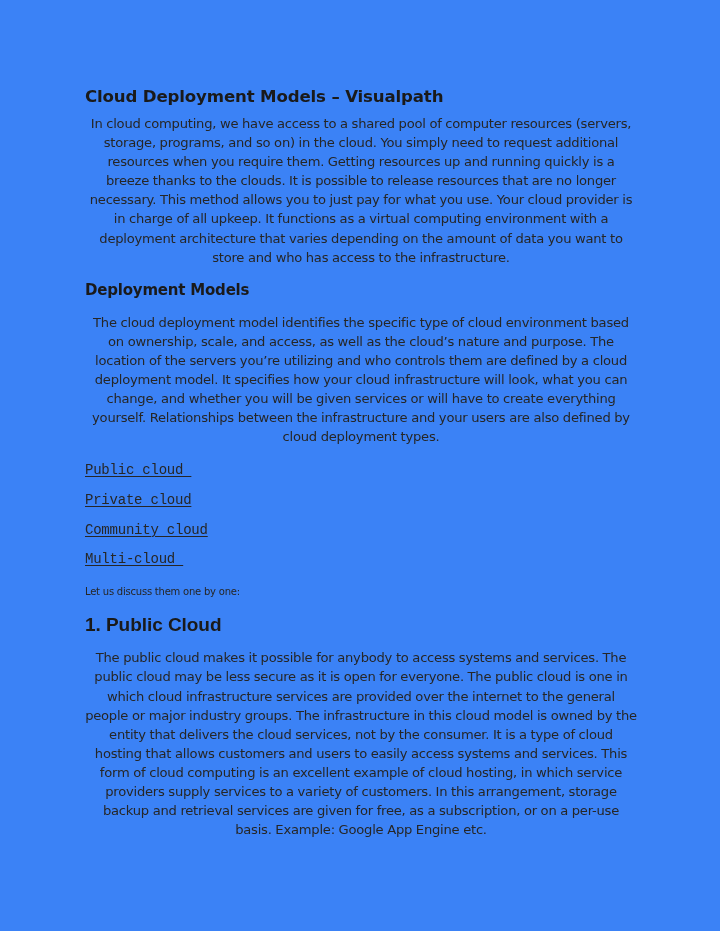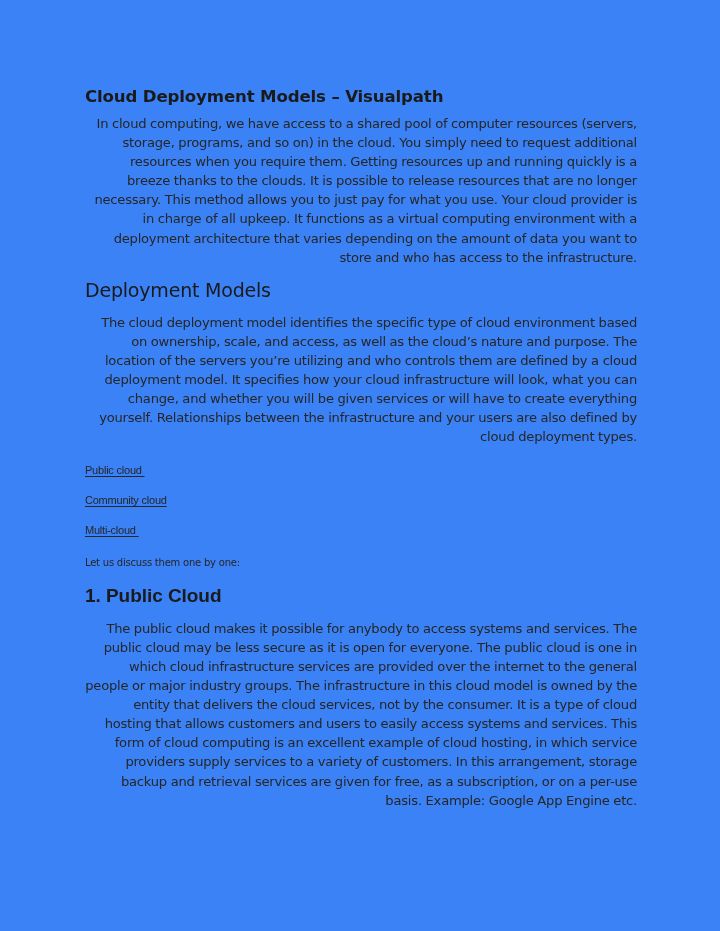--- a/index.html
+++ b/index.html
@@ -39,29 +39,29 @@
 
   
   .body-text {
     font-family: "DejaVu Sans", "Liberation Sans", sans-serif;
     font-size: 13.1px;
     font-weight: normal;
     color: #262626;
     line-height: 19.1px;
     letter-spacing: -0.22px;
     margin: 0 0 14px 0;
-    text-align: right;
+    text-align: center;
     word-spacing: -0.2px;
   }
 
   
   .section-heading {
     font-family: "DejaVu Sans", "Liberation Sans", sans-serif;
-    font-size: 19px;
-    font-weight: normal;
+    font-size: 15px;
+    font-weight: bold;
     color: #1a1a1a;
     line-height: 19px;
     letter-spacing: -0.2px;
     margin: 0 0 13px 0;
   }
 
   
   .numbered-heading {
     font-family: "Liberation Sans", "DejaVu Sans", sans-serif;
     font-size: 19px;
@@ -88,22 +88,22 @@
     margin: 0 0 13px 0;
     padding: 0;
   }
 
   .model-list li {
     margin: 0 0 9.5px 0;
     padding: 0;
   }
 
   .model-link {
-    font-family: Liberation Sans, sans-serif;
-    font-size: 11px;
+    font-family: Liberation Mono, monospace;
+    font-size: 14px;
     color: #262626;
     line-height: 19.1px;
     letter-spacing: -0.22px;
     text-decoration: underline;
     text-decoration-color: #262626;
     text-underline-offset: 2px;
     text-decoration-thickness: 1px;
     display: inline;
     white-space: pre;
     cursor: pointer;
@@ -132,20 +132,23 @@
     <h2 class="section-heading">Deployment Models</h2>
 
     <p class="body-text">The cloud deployment model identifies the specific type of cloud environment based on ownership, scale, and access, as well as the cloud’s nature and purpose. The location of the servers you’re utilizing and who controls them are defined by a cloud deployment model. It specifies how your cloud infrastructure will look, what you can change, and whether you will be given services or will have to create everything yourself. Relationships between the infrastructure and your users are also defined by cloud deployment types.</p>
 
 
     <ul class="model-list">
       <li>
         <span class="model-link">Public cloud </span>
       </li>
       <li>
+        <span class="model-link">Private cloud</span>
+      </li>
+      <li>
         <span class="model-link">Community cloud</span>
       </li>
       <li>
         <span class="model-link">Multi-cloud </span>
       </li>
     </ul>
 
     <p class="closing-line">Let us discuss them one by one:</p>
 
     <h3 class="numbered-heading">1. Public Cloud</h3>

